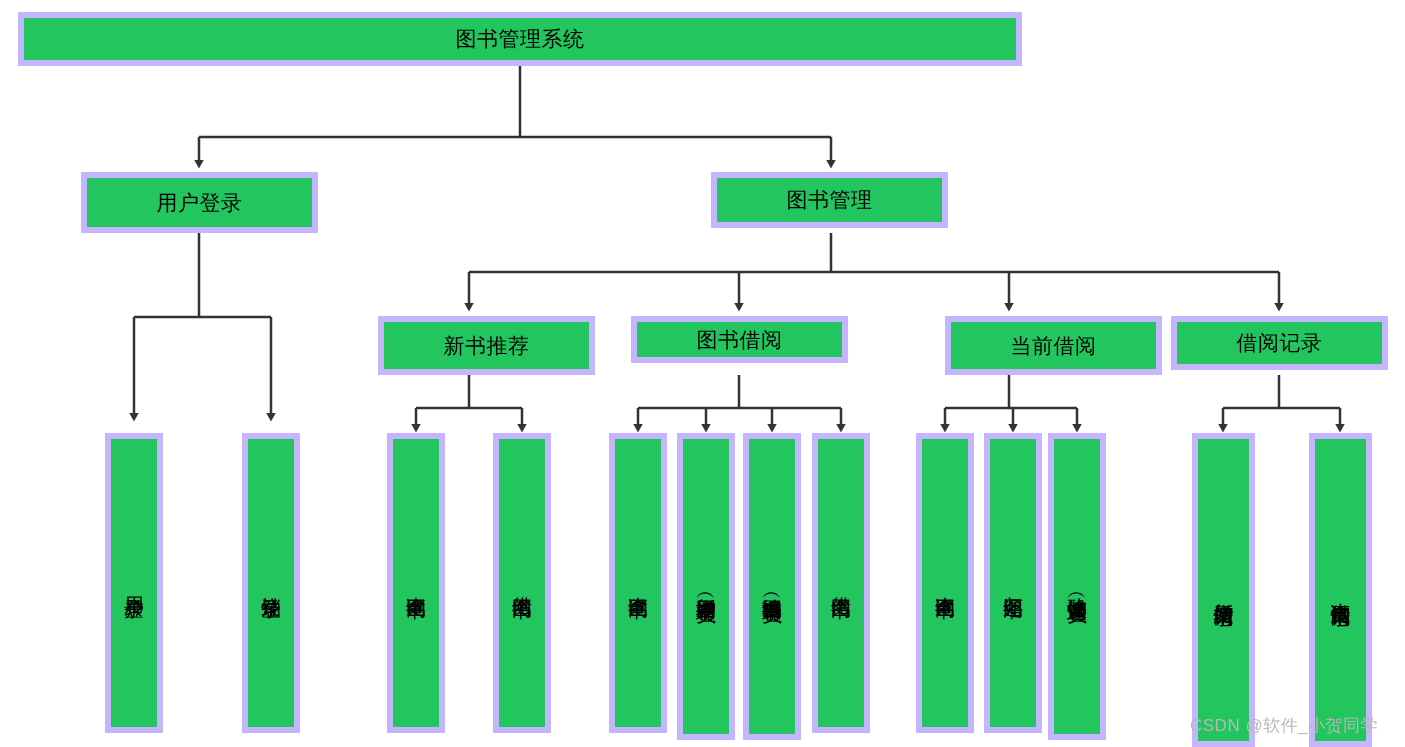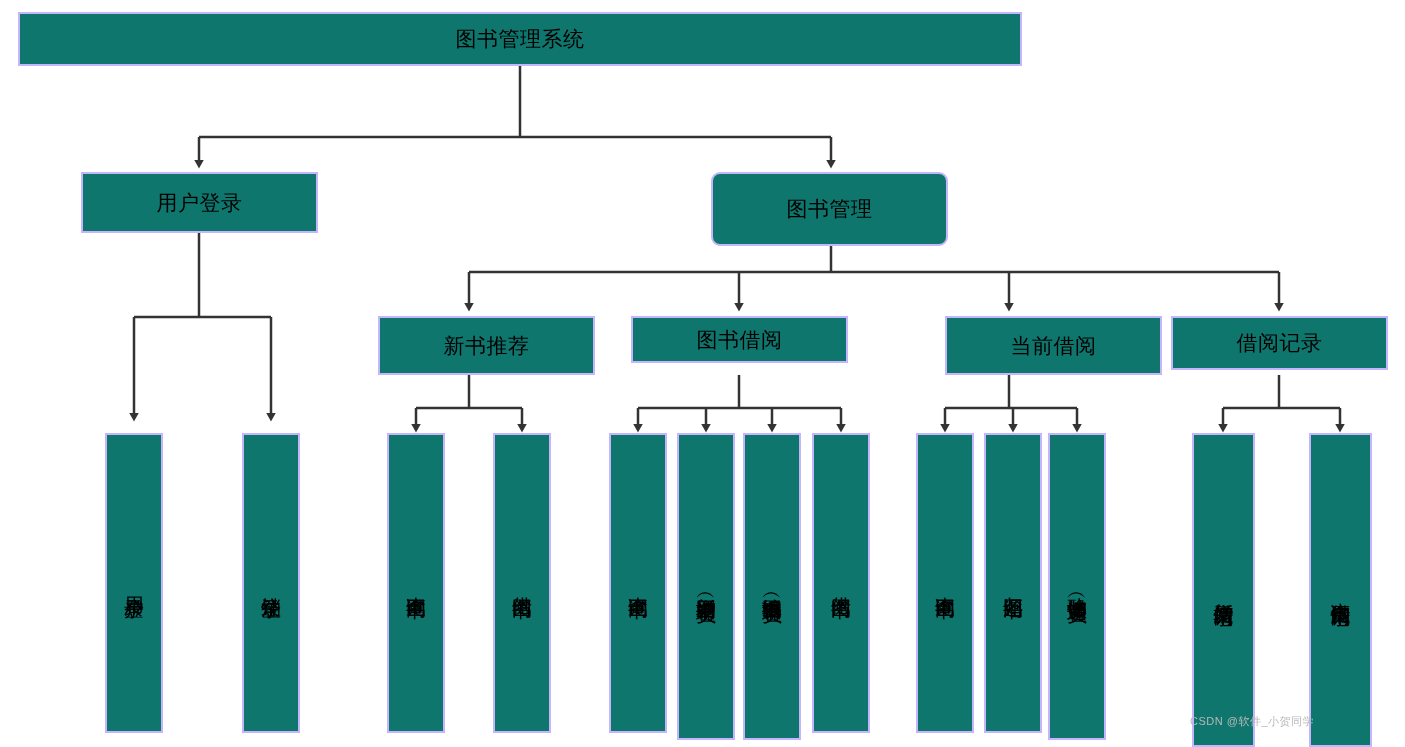--- a/index.html
+++ b/index.html
@@ -22,22 +22,22 @@
     position: absolute;
     left: 0;
     top: 0;
     width: 1405px;
     height: 747px;
     pointer-events: none;
   }
   .node {
     position: absolute;
     box-sizing: border-box;
-    border: 2px solid #c4b5fd;
-    background: #0f766e;
+    border: 6px solid #c4b5fd;
+    background: #22c55e;
     display: flex;
     align-items: center;
     justify-content: center;
     text-align: center;
   }
   .node.h {
     font-size: 21px;
     line-height: 1.2;
     letter-spacing: 0.5px;
   }
@@ -51,21 +51,21 @@
     align-items: center;
     justify-content: center;
   }
   .node.v .vtext {
     writing-mode: vertical-rl;
     text-orientation: upright;
     display: block;
   }
   .watermark {
     position: absolute;
-    font-size: 11px;
+    font-size: 17px;
     color: #b8b8b8;
     white-space: nowrap;
     letter-spacing: 0.5px;
   }
 </style>
 </head>
 <body>
 
 <div id="canvas">
 
@@ -119,21 +119,21 @@
     </g>
   </svg>
 
   <div class="node h" style="left:18px; top:12px; width:1004px; height:54px;">
     <span>图书管理系统</span>
   </div>
 
   <div class="node h" style="left:81px; top:172px; width:237px; height:61px;">
     <span>用户登录</span>
   </div>
-  <div class="node h" style="left:711px; top:172px; width:237px; height:74px;border-radius:9px;">
+  <div class="node h" style="left:711px; top:172px; width:237px; height:56px;">
     <span>图书管理</span>
   </div>
 
   <div class="node h" style="left:378px; top:316px; width:217px; height:59px;">
     <span>新书推荐</span>
   </div>
   <div class="node h" style="left:631px; top:316px; width:217px; height:47px;">
     <span>图书借阅</span>
   </div>
   <div class="node h" style="left:901px; top:316px; width:217px; height:59px;margin-left:44px;">

